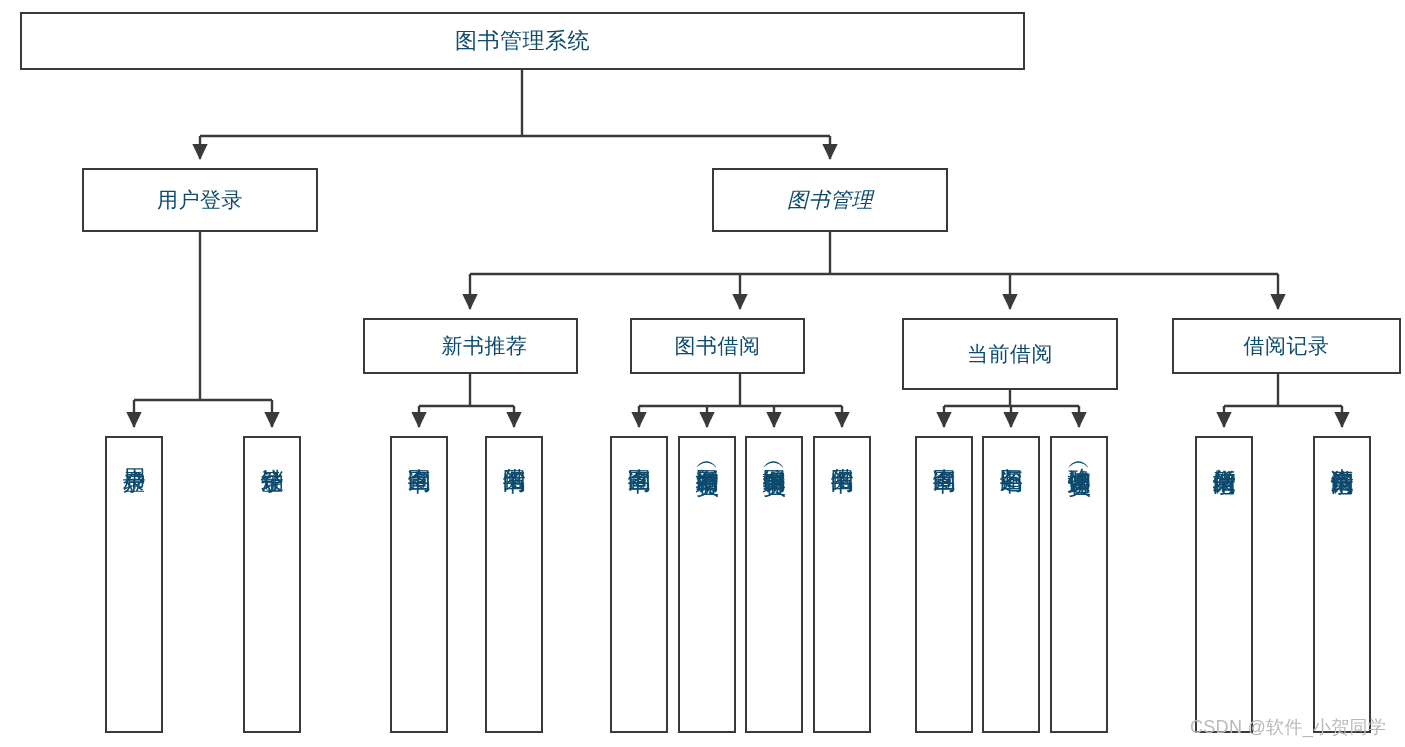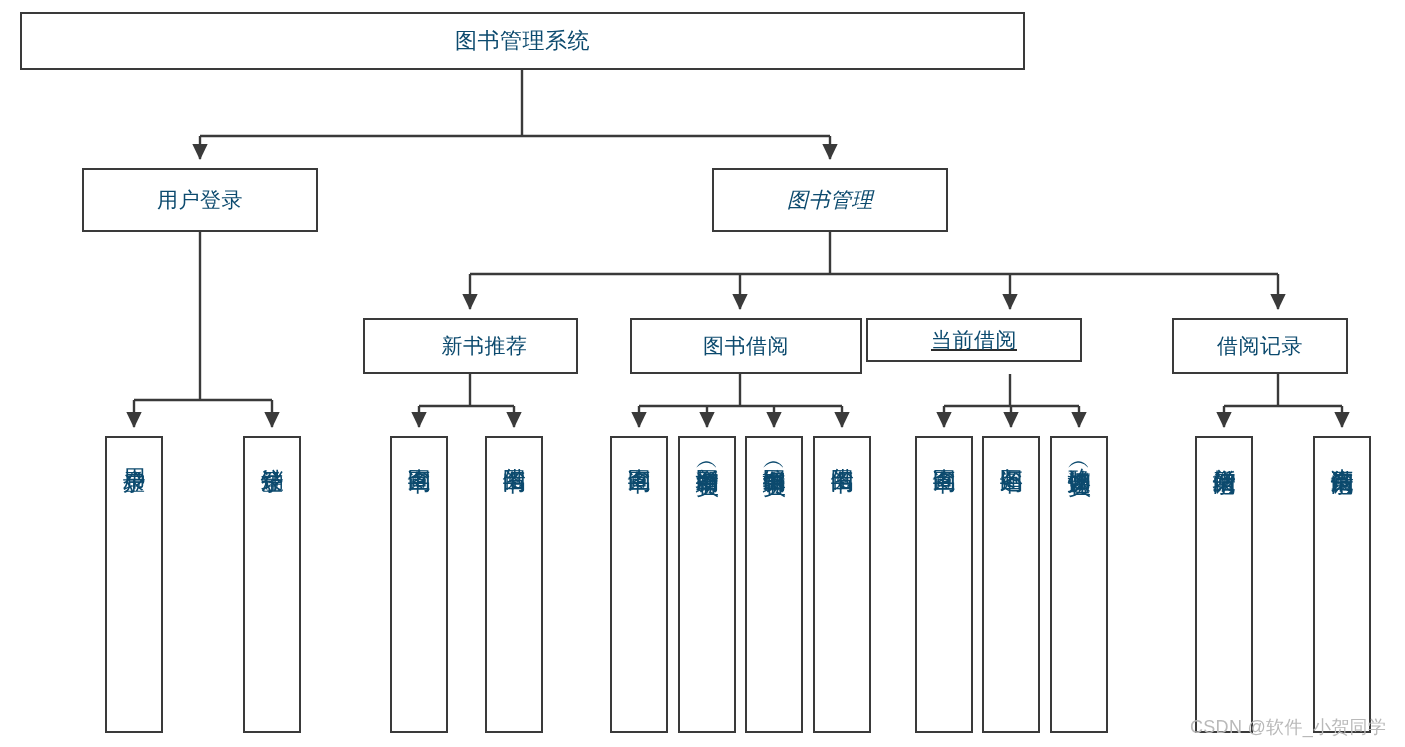--- a/index.html
+++ b/index.html
@@ -135,27 +135,27 @@
       </div>
       <div class="node horiz" style="left: 82px; top: 168px; width: 236px; height: 64px;">
         <span class="node-label">用户登录</span>
       </div>
       <div class="node horiz" style="left: 712px; top: 168px; width: 236px; height: 64px; font-style: italic;">
         <span class="node-label">图书管理</span>
       </div>
       <div class="node horiz" style="left: 363px; top: 318px; width: 215px; height: 56px; padding-left: 28px;">
         <span class="node-label">新书推荐</span>
       </div>
-      <div class="node horiz" style="left: 630px; top: 318px; width: 232px; height: 56px;">
+      <div class="node horiz" style="left: 630px; top: 318px; width: 175px; height: 56px;">
         <span class="node-label">图书借阅</span>
       </div>
-      <div class="node horiz" style="left: 866px; top: 318px; width: 216px; height: 44px; text-decoration: underline;">
+      <div class="node horiz" style="left: 902px; top: 318px; width: 216px; height: 72px;">
         <span class="node-label">当前借阅</span>
       </div>
-      <div class="node horiz" style="left: 1172px; top: 318px; width: 176px; height: 56px;">
+      <div class="node horiz" style="left: 1172px; top: 318px; width: 229px; height: 56px;">
         <span class="node-label">借阅记录</span>
       </div>
       <div class="node vert" style="left: 105px; top: 436px; width: 58px; height: 297px;">
         <span class="node-label">用户登录</span>
       </div>
       <div class="node vert" style="left: 243px; top: 436px; width: 58px; height: 297px;">
         <span class="node-label">注销登录</span>
       </div>
       <div class="node vert" style="left: 390px; top: 436px; width: 58px; height: 297px;">
         <span class="node-label">查询图书</span>

